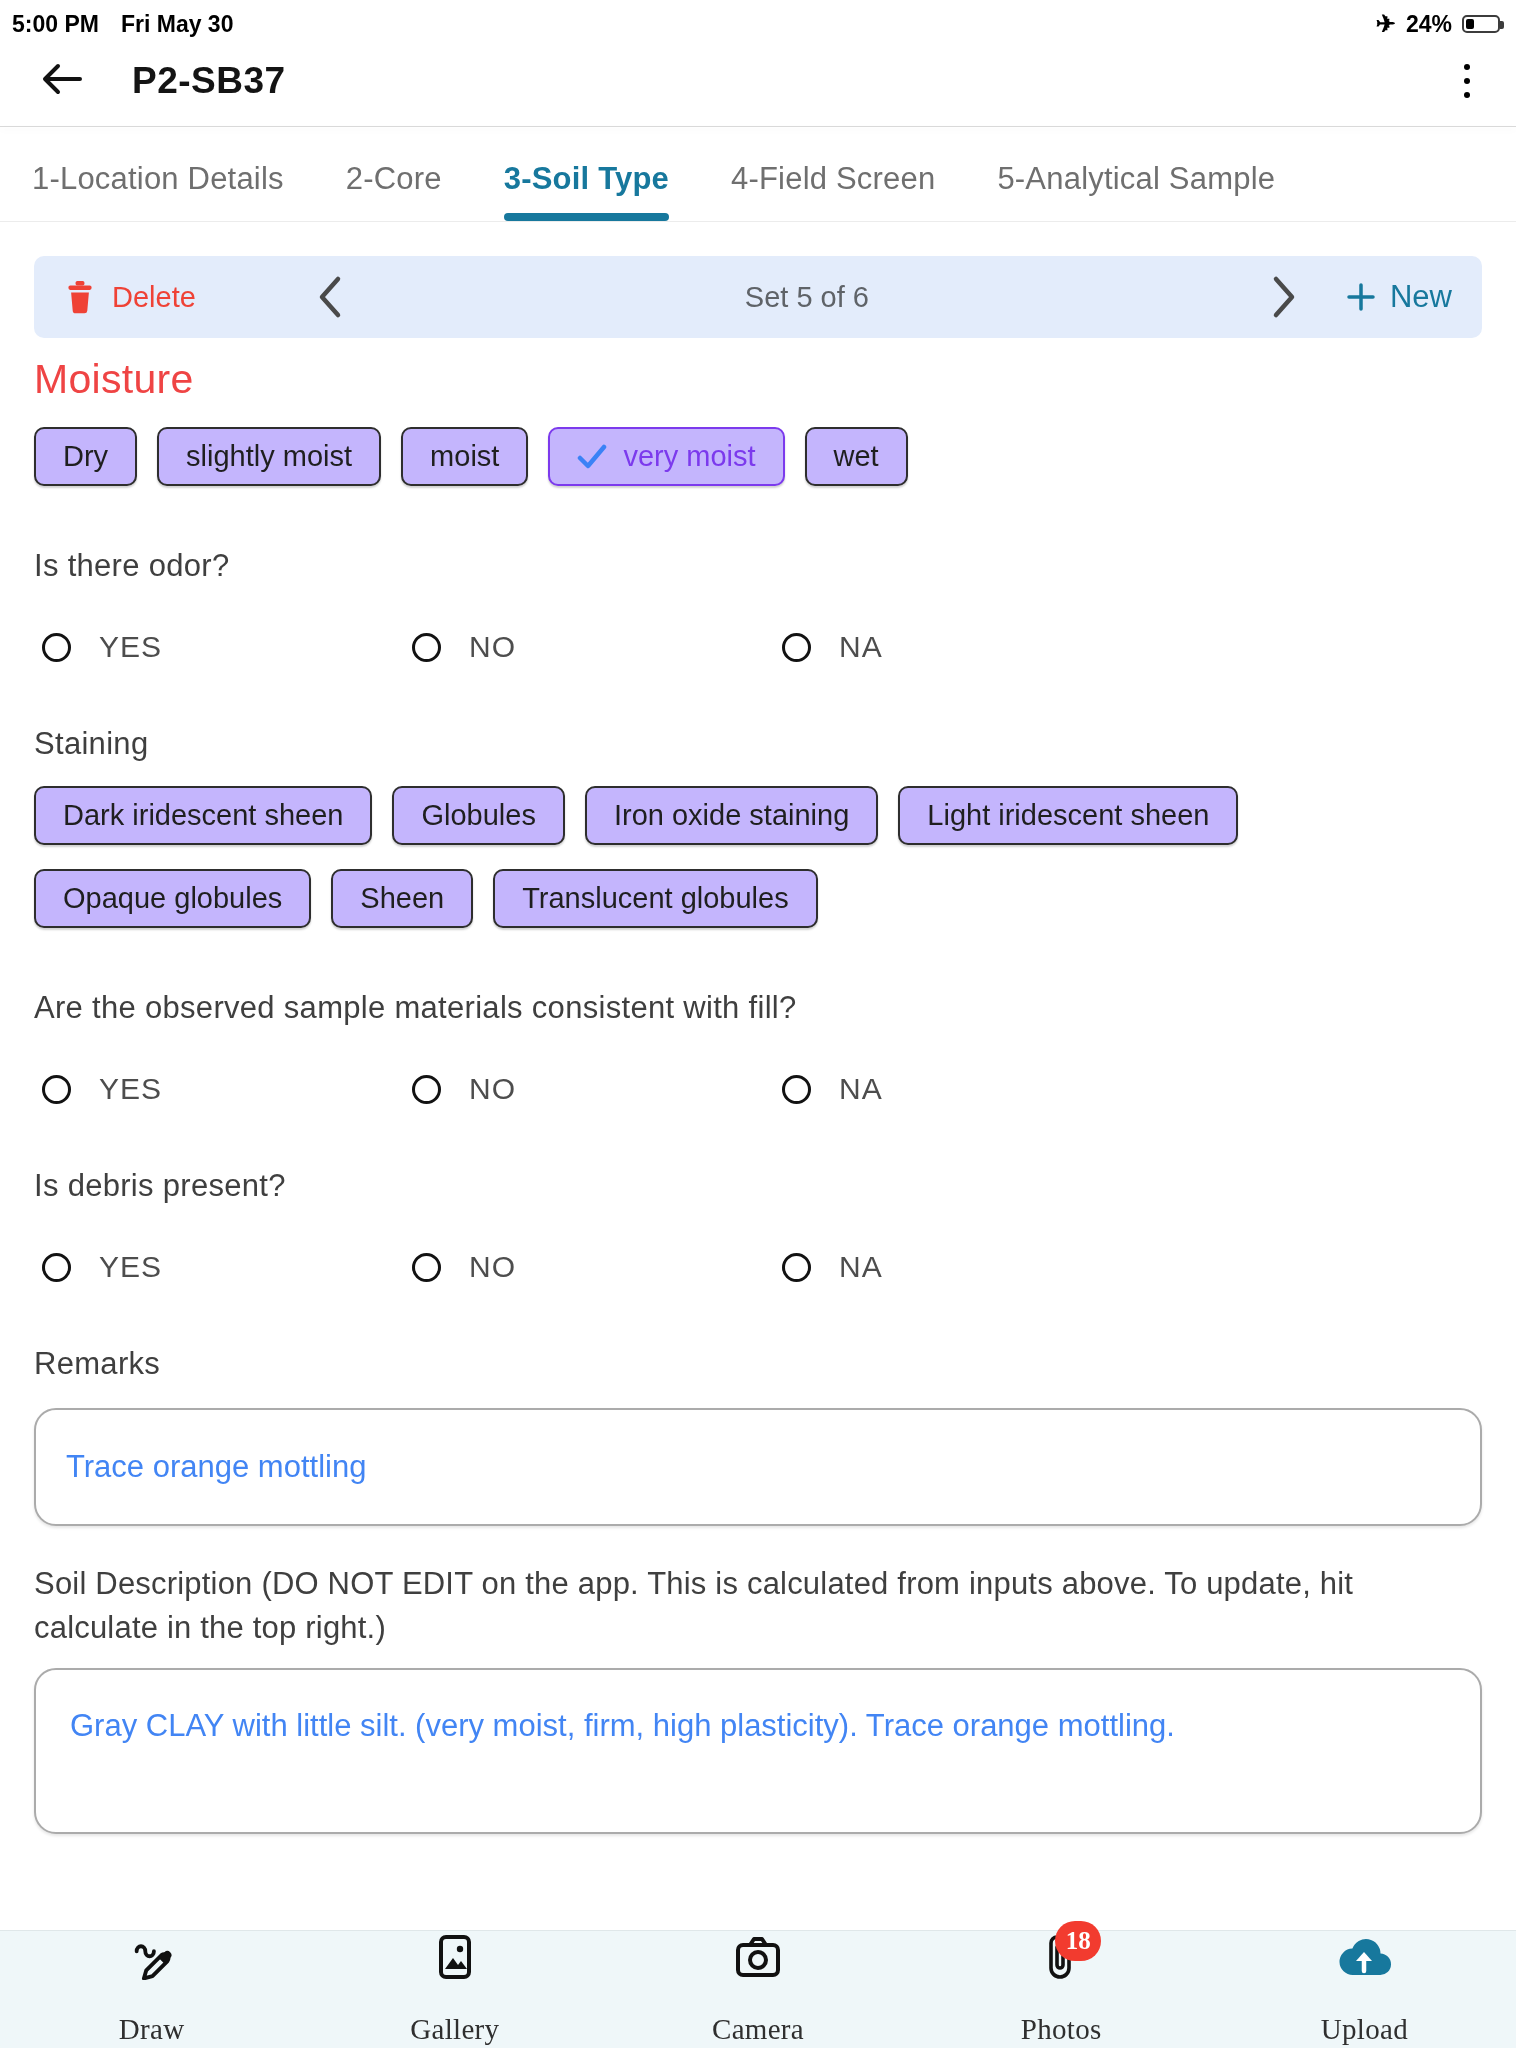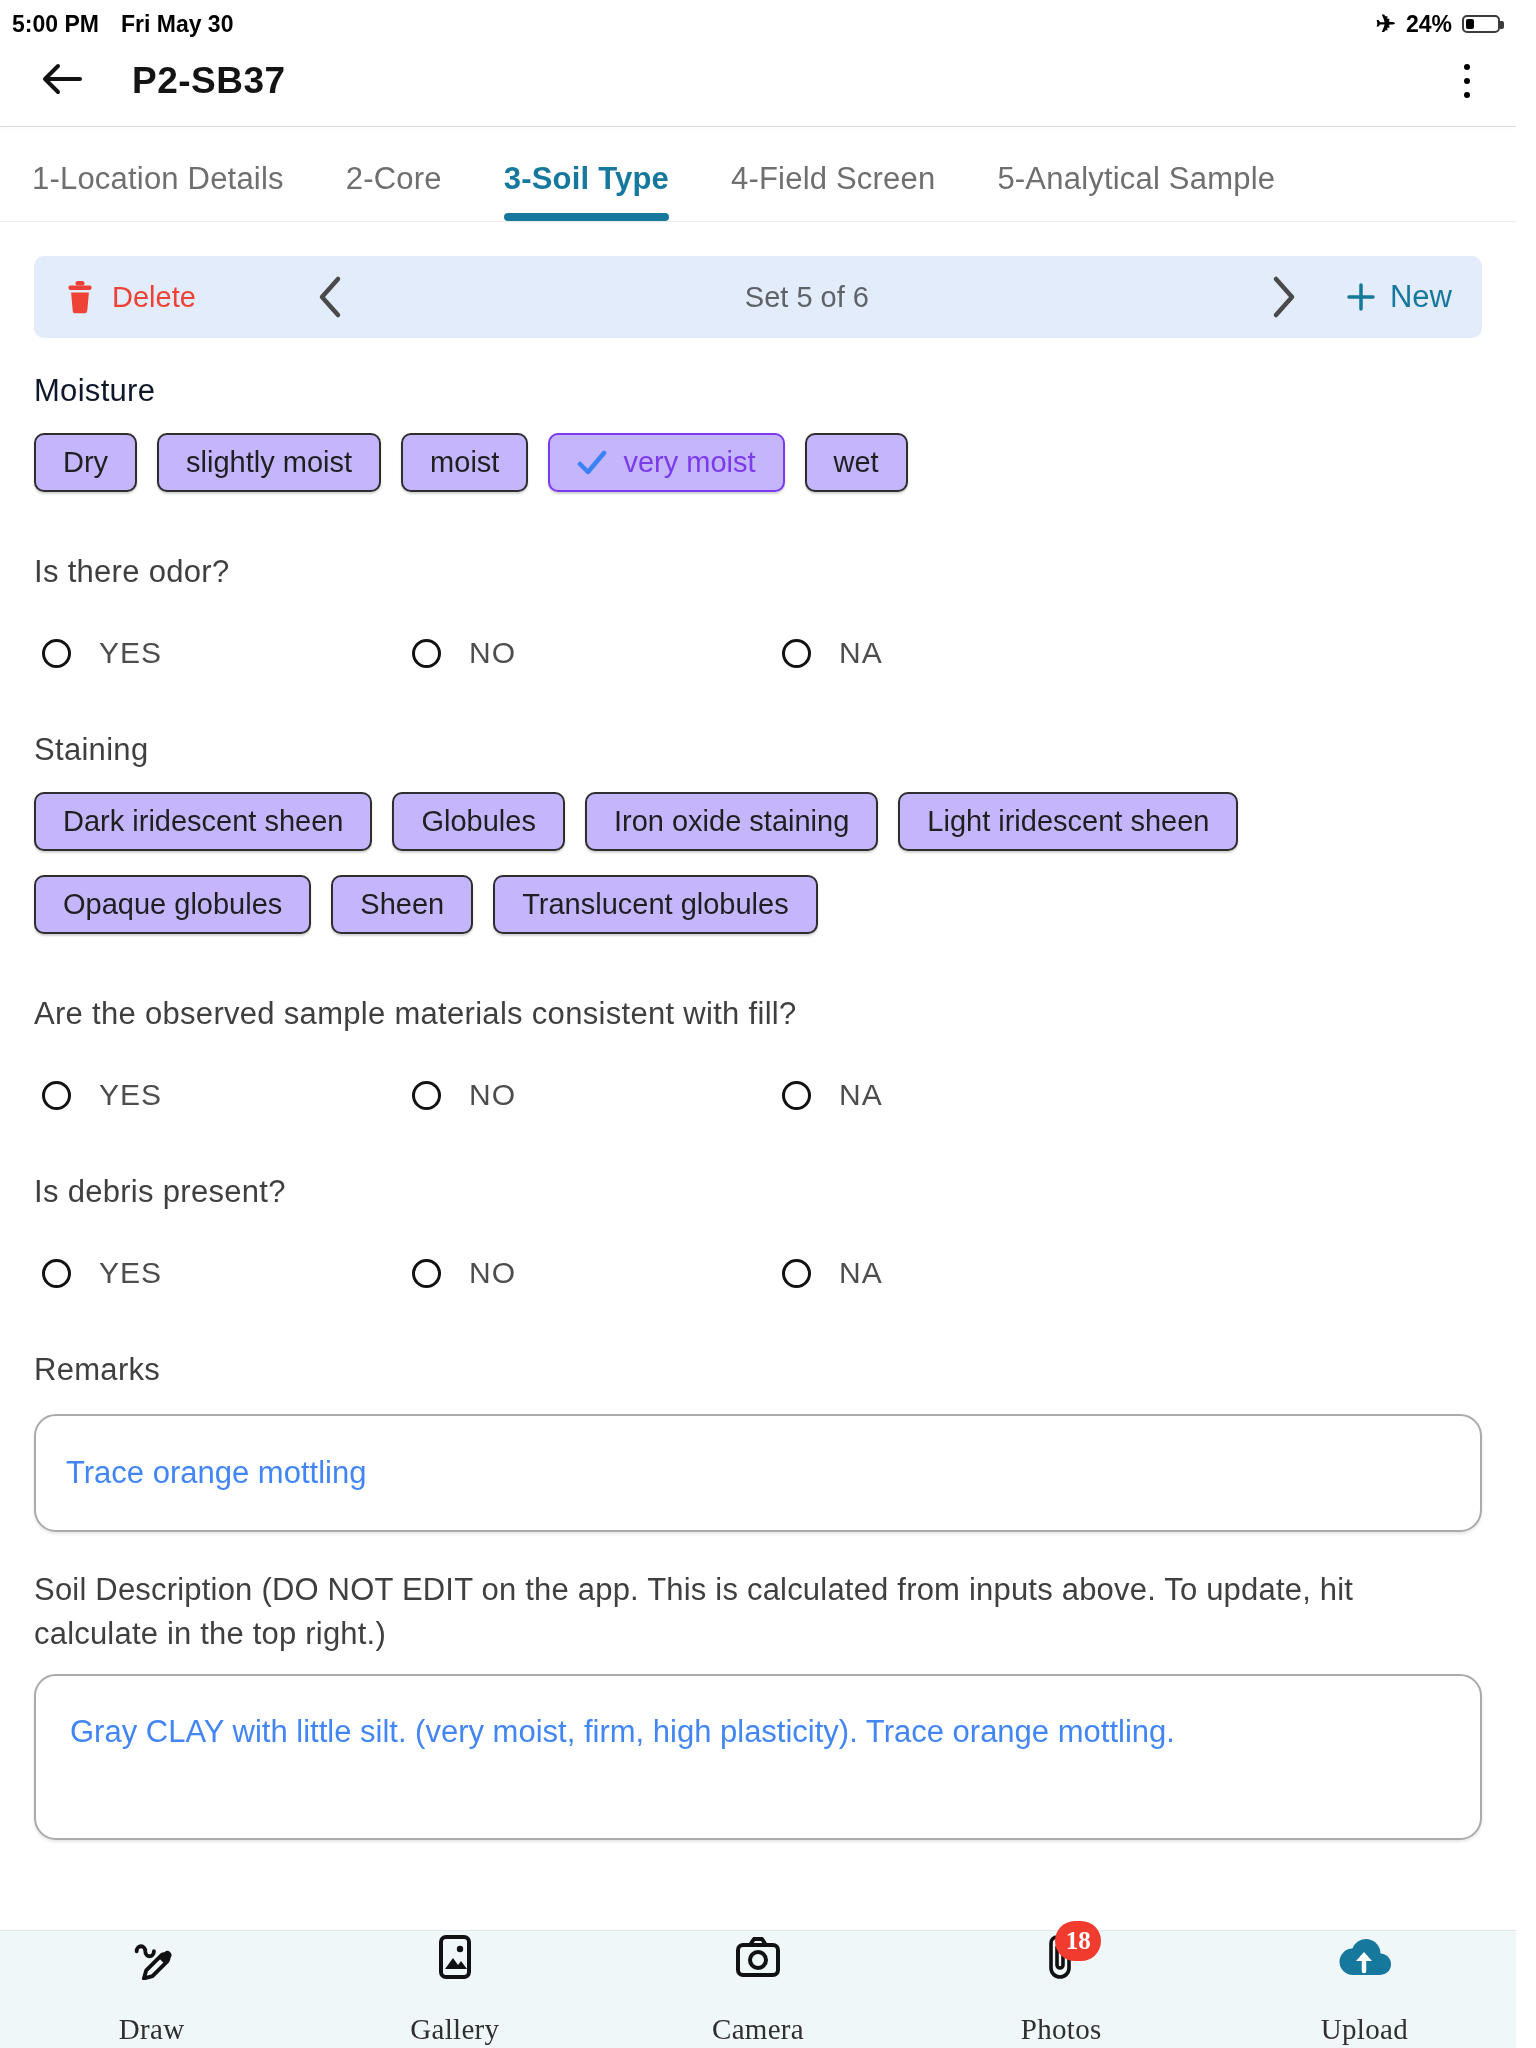--- a/index.html
+++ b/index.html
@@ -46,21 +46,21 @@
   .pager {
     margin-top:34px; height:82px; background:#E3ECFB; border-radius:10px;
     display:flex; align-items:center; padding:0 30px;
   }
   .delete-btn { display:flex; align-items:center; gap:16px; color:#EF4236; font-size:29px; }
   .chev { display:flex; align-items:center; }
   .chev-left { margin-left:118px; }
   .set-label { flex:1; text-align:center; font-size:29px; color:#5f6368; }
   .new-btn { display:flex; align-items:center; gap:14px; margin-left:46px; color:#17789D; font-size:31px; }
 
-  .section-label { margin-top:35px; font-size:31px; color:#0f172a; letter-spacing:.3px; }
+  .section-label { margin-top:18px; font-size:41px; color:#ef4444; letter-spacing:.3px; }
   .question-label { margin-top:62px; font-size:31px; color:#3f3f3f; letter-spacing:.3px; }
 
   .chip-row { display:flex; flex-wrap:wrap; gap:20px; margin-top:24px; }
   .chip {
     border:2.5px solid #2e2e2e; border-radius:10px; padding:11px 27px;
     font-size:29px; color:#1f1f1f; background:#c4b5fd; display:flex; align-items:center; gap:16px;
     box-shadow:0 2px 2px rgba(0,0,0,.18);
   }
   .chip.selected { border-color:#7C3AED; color:#7C3AED; }
 

